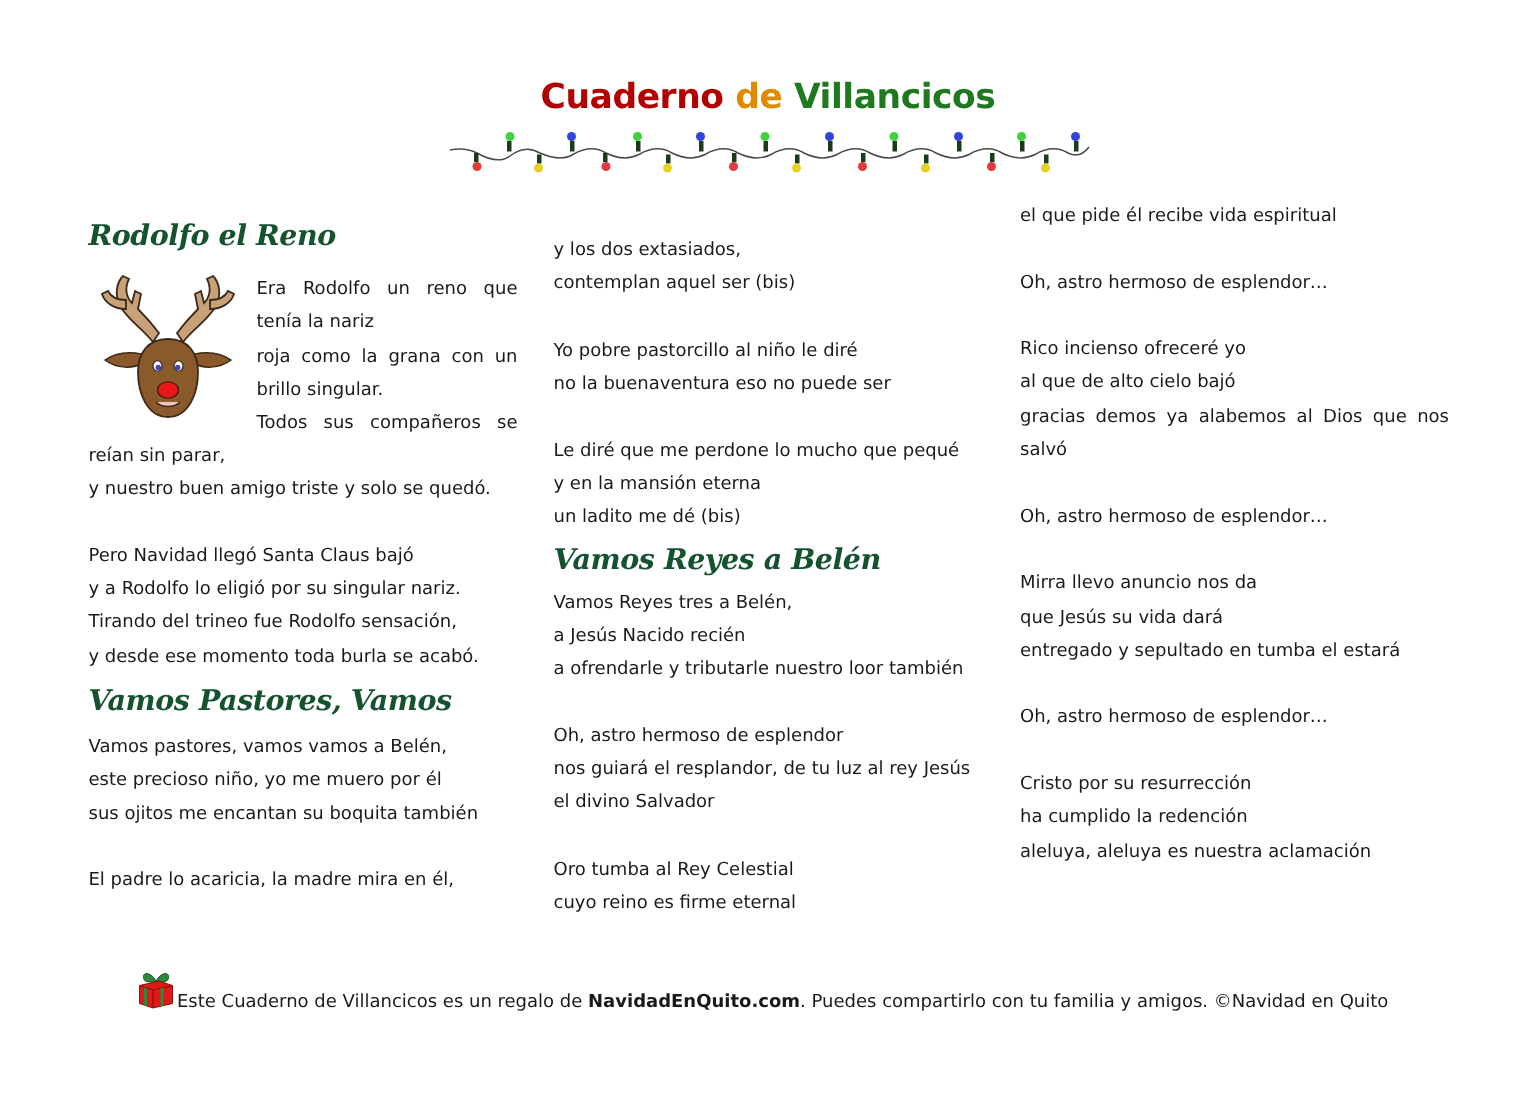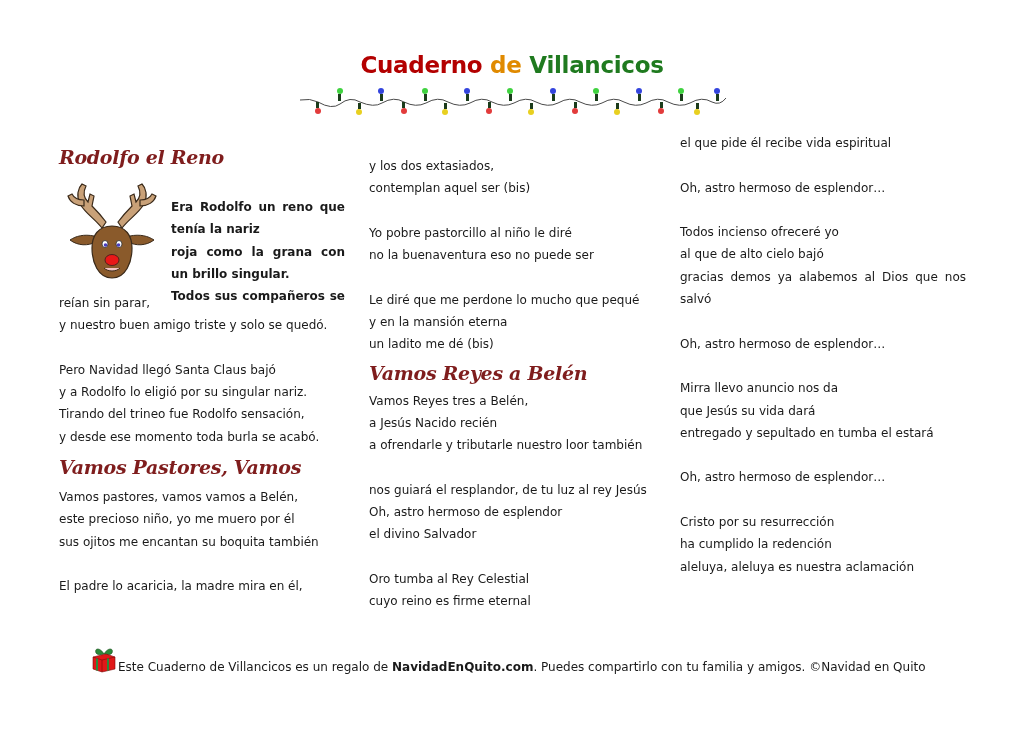--- a/index.html
+++ b/index.html
@@ -9,27 +9,27 @@
            font-family:"DejaVu Sans", sans-serif; font-weight:bold; font-size:23px; letter-spacing:-0.3px; }
   .title .t-red { color:#b30000; }
   .title .t-orange { color:#e08a00; }
   .title .t-green { color:#1f7a1f; }
   .lights { position:absolute; top:84px; left:298px; width:430px; height:34px; }
   .col { position:absolute; width:286px; font-size:12px; line-height:22.3px; }
   .col1 { left:59px; top:142px; }
   .col2 { left:369px; top:155px; }
   .col3 { left:680px; top:132px; }
   .song-title { font-family:"DejaVu Serif", serif; font-style:italic; font-weight:bold;
-                color:#7f1d1d; font-size:19px; line-height:30px; margin:0; letter-spacing:-0.3px; }
+                color:#14532d; font-size:19px; line-height:30px; margin:0; letter-spacing:-0.3px; }
   .line { display:block; white-space:nowrap; }
   .line.justify { white-space:normal; text-align:justify; text-align-last:justify; }
   .blank { display:block; height:22.3px; }
   .rudolf-wrap { position:relative; height:112px; }
   .reindeer { position:absolute; left:5px; top:0; width:96px; height:102px; }
-  .rudolf-lines { position:absolute; left:112px; top:16px; width:174px;font-weight:bold; }
+  .rudolf-lines { position:absolute; left:112px; top:1px; width:174px; }
   .footer { position:absolute; top:660px; left:118px; font-size:12px; color:#1a1a1a; white-space:nowrap; }
   .footer b { font-weight:bold;text-align:center; }
   .gift { position:absolute; left:90px; top:645px; width:28px; height:28px; }
 </style>
 </head>
 <body>
 
 <div class="title">
   <span class="t-red">Cuaderno</span>
   <span class="t-orange">de</span>
@@ -140,34 +140,34 @@
   <span class="blank"></span>
   <span class="line">Le diré que me perdone lo mucho que pequé</span>
   <span class="line">y en la mansión eterna</span>
   <span class="line">un ladito me dé (bis)</span>
 
   <h2 class="song-title" style="margin-top:2px;margin-bottom:2px;">Vamos Reyes a Belén</h2>
   <span class="line">Vamos Reyes tres a Belén,</span>
   <span class="line">a Jesús Nacido recién</span>
   <span class="line">a ofrendarle y tributarle nuestro loor también</span>
   <span class="blank"></span>
+  <span class="line">Oh, astro hermoso de esplendor</span>
   <span class="line">nos guiará el resplandor, de tu luz al rey Jesús</span>
-  <span class="line">Oh, astro hermoso de esplendor</span>
   <span class="line">el divino Salvador</span>
   <span class="blank"></span>
   <span class="line">Oro tumba al Rey Celestial</span>
   <span class="line">cuyo reino es firme eternal</span>
 </div>
 
 <div class="col col3">
   <span class="line">el que pide él recibe vida espiritual</span>
   <span class="blank"></span>
   <span class="line">Oh, astro hermoso de esplendor…</span>
   <span class="blank"></span>
-  <span class="line">Todos incienso ofreceré yo</span>
+  <span class="line">Rico incienso ofreceré yo</span>
   <span class="line">al que de alto cielo bajó</span>
   <span class="line" style="text-align:justify;text-align-last:justify;width:286px;display:block;white-space:normal;">gracias demos ya alabemos al Dios que nos</span>
   <span class="line">salvó</span>
   <span class="blank"></span>
   <span class="line">Oh, astro hermoso de esplendor…</span>
   <span class="blank"></span>
   <span class="line">Mirra llevo anuncio nos da</span>
   <span class="line">que Jesús su vida dará</span>
   <span class="line">entregado y sepultado en tumba el estará</span>
   <span class="blank"></span>

